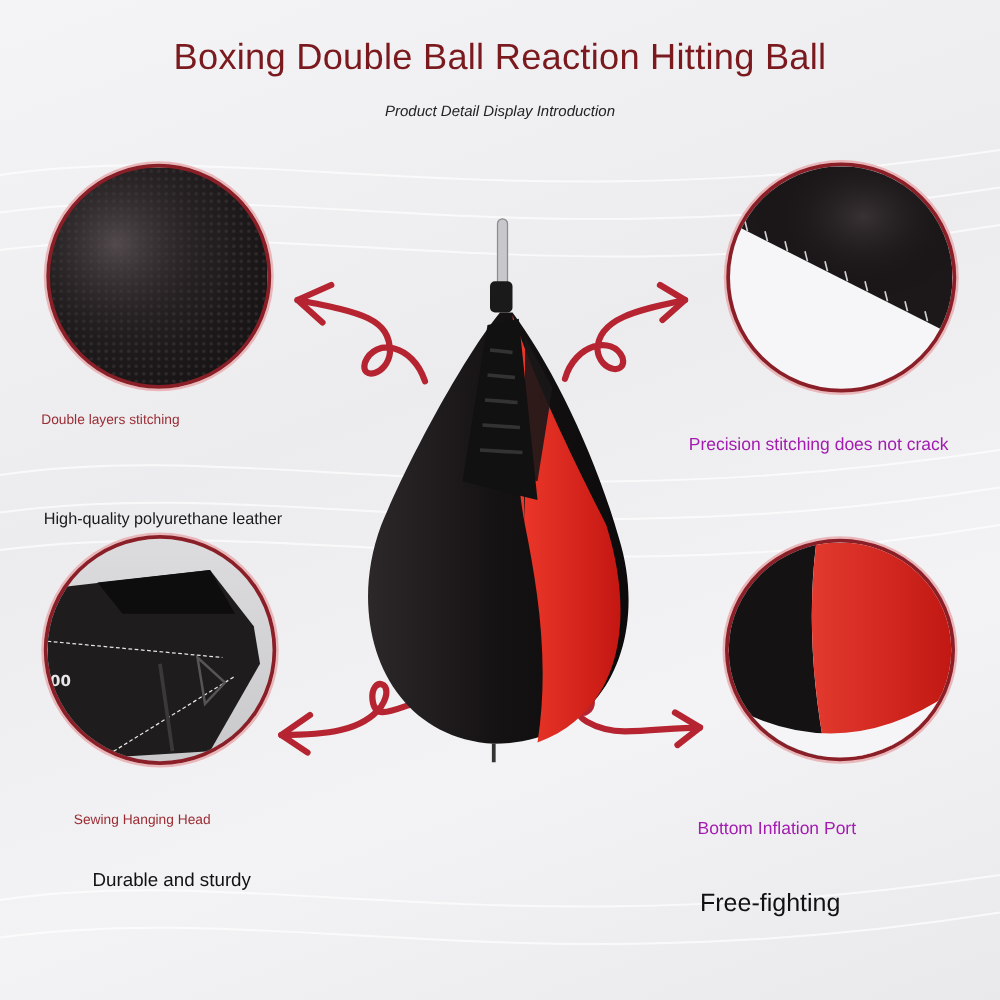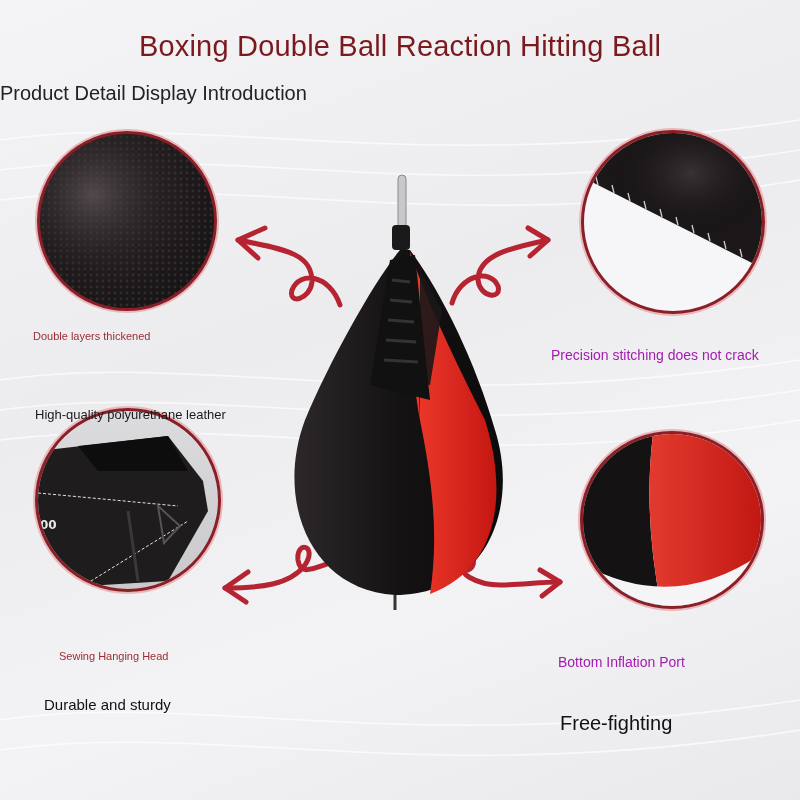--- a/index.html
+++ b/index.html
@@ -7,37 +7,37 @@
       width: 800px; height: 800px; overflow: hidden; position: relative;
       background: linear-gradient(160deg, #f4f4f6 0%, #ececef 40%, #f3f3f5 70%, #e9e9ec 100%);
       font-family: "Liberation Sans", "DejaVu Sans", sans-serif;
     }
     .waves { position: absolute; inset: 0; }
     .title {
       position: absolute; left: 0; right: 0; top: 30px; text-align: center;
       font-size: 29px; color: #7b1a1e; letter-spacing: 0.2px;
     }
     .subtitle {
-      position: absolute; left: 0; right: 0; top: 82px; 
-      font-size: 20px; color: #222;
+      position: absolute; left: 0; right: 0; top: 82px; text-align: center;
+      font-size: 12px; color: #222; font-style: italic;
     }
     .circle {
       position: absolute; border-radius: 50%; overflow: hidden;
       border: 3px solid #8a1f28; box-shadow: 0 0 0 2px #e9b7b9;
     }
     .c1 { left: 37px; top: 131px; width: 174px; height: 174px;
       background: radial-gradient(circle at 35% 35%, #3a3234 0%, #1e1a1b 55%, #120f10 100%); }
     .c2 { left: 581px; top: 130px; width: 178px; height: 178px; background: #f6f6f8; }
-    .c3 { left: 35px; top: 408px; width: 180px; height: 178px;
+    .c3 { left: 35px; top: 428px; width: 180px; height: 178px;
       background: linear-gradient(180deg, #dcdcde 0%, #c9c9cc 100%); text-align: center; }
     .c4 { left: 580px; top: 431px; width: 178px; height: 172px; background: #f3f3f5; }
     .label-red { position: absolute; color: #9b2c33; font-size: 11px; }
     .label-dark { position: absolute; color: #1a1a1a; font-size: 13px; margin-top: 32px; }
     .label-red-big { position: absolute; color: #a21caf; font-size: 14px; }
-    .label-dark-big { position: absolute; color: #111; font-size: 15px; }
+    .label-dark-big { position: absolute; color: #111; font-size: 15px; margin-left: 30px; }
     .label-dark-xl { position: absolute; color: #111; font-size: 20px; }
   </style>
 </head>
 <body>
 
 <svg class="waves" width="800" height="800" viewBox="0 0 800 800">
   <g fill="none" stroke="#ffffff" stroke-width="1.5" opacity="0.7">
     <path d="M0 140 C 200 110, 400 180, 800 120"></path>
     <path d="M0 170 C 220 140, 420 210, 800 150"></path>
     <path d="M0 200 C 240 170, 440 240, 800 180"></path>
@@ -160,21 +160,21 @@
   <g stroke="#333" stroke-width="3">
     <line x1="122" y1="110" x2="140" y2="112"></line>
     <line x1="120" y1="130" x2="142" y2="132"></line>
     <line x1="118" y1="150" x2="144" y2="152"></line>
     <line x1="116" y1="170" x2="146" y2="172"></line>
     <line x1="114" y1="190" x2="148" y2="192"></line>
   </g>
   <line x1="125" y1="425" x2="125" y2="440" stroke="#333" stroke-width="3"></line>
 </svg>
 
-<div class="label-red" style="left:33px;top:330px">Double layers thickened</div>
+<div class="label-red" style="left:33px;top:330px">Double layers stitching</div>
 <div class="label-dark" style="left:35px;top:375px">High-quality polyurethane leather</div>
 
 <div class="label-red-big" style="left:551px;top:347px">Precision stitching does not crack</div>
 
 <div class="label-red" style="left:59px;top:650px">Sewing Hanging Head</div>
 <div class="label-dark-big" style="left:44px;top:696px">Durable and sturdy</div>
 
 <div class="label-red-big" style="left:558px;top:654px">Bottom Inflation Port</div>
 <div class="label-dark-xl" style="left:560px;top:712px">Free-fighting</div>
 

